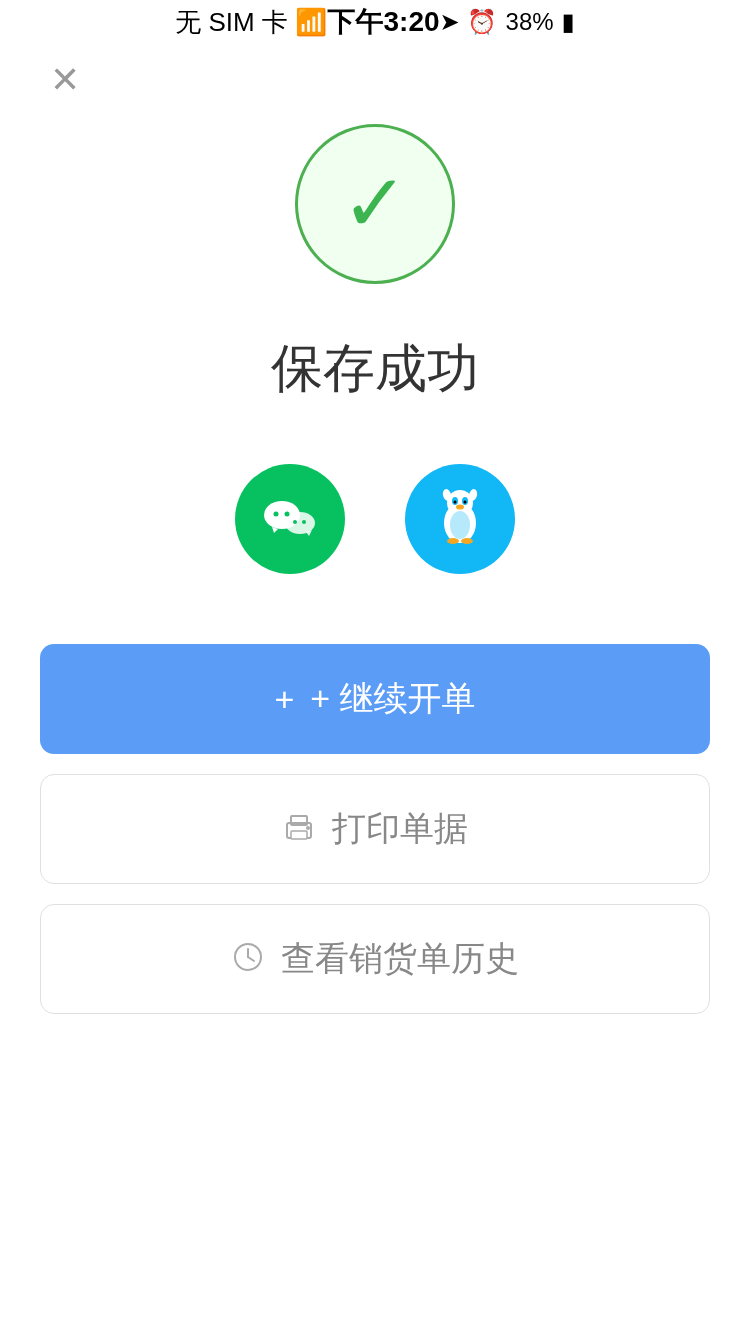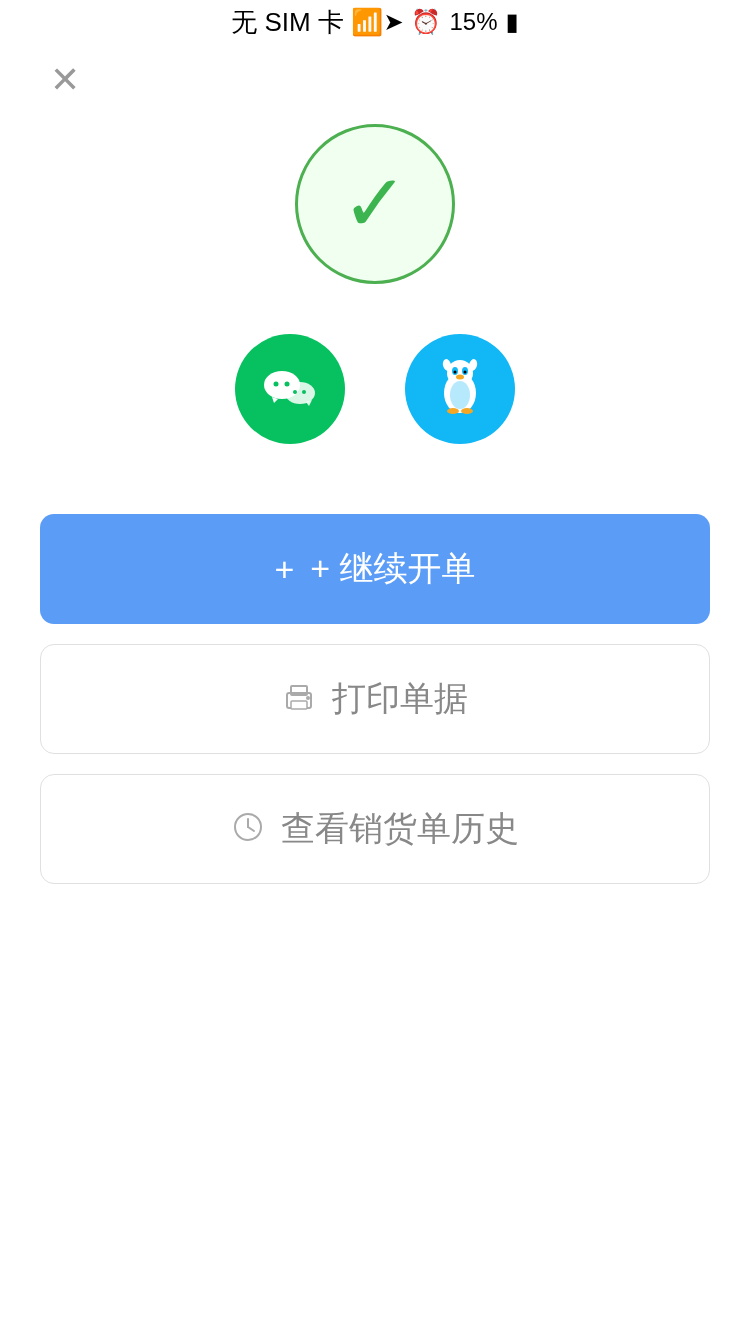--- a/index.html
+++ b/index.html
@@ -199,38 +199,40 @@
 
     .btn-text {
       font-size: 34px;
     }
   </style>
 </head>
 <body>
 
 <div class="status-bar">
   <span class="status-left">无 SIM 卡 📶</span>
+  <span class="status-center">下午3:20</span>
   <span class="status-right">
     <span>➤</span>
     <span>⏰</span>
-    <span>15%</span>
+    <span>38%</span>
     <span>▮</span>
   </span>
 </div>
 
 <div class="close-button">
   <span class="close-x">✕</span>
 </div>
 
 <div class="main-content">
 
   <div class="success-circle">
     <span class="checkmark">✓</span>
   </div>
 
+  <div class="success-title">保存成功</div>
 
 
   <div class="share-icons">
 
     <div class="share-icon-btn wechat-btn">
       <svg class="share-icon-svg" viewBox="0 0 65 65" fill="white">
 
         <ellipse cx="24" cy="28" rx="18" ry="14" fill="white"></ellipse>
         <ellipse cx="42" cy="36" rx="15" ry="11" fill="rgba(255,255,255,0.85)"></ellipse>
 

